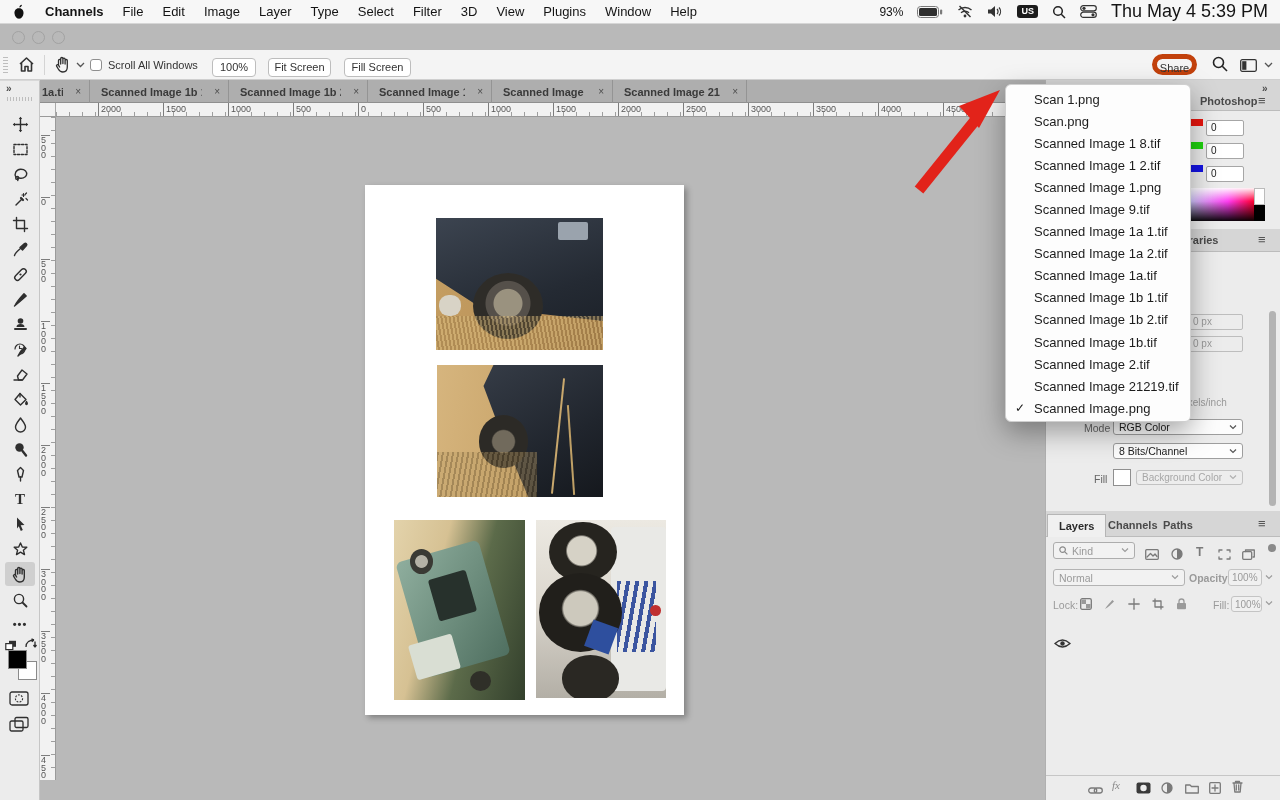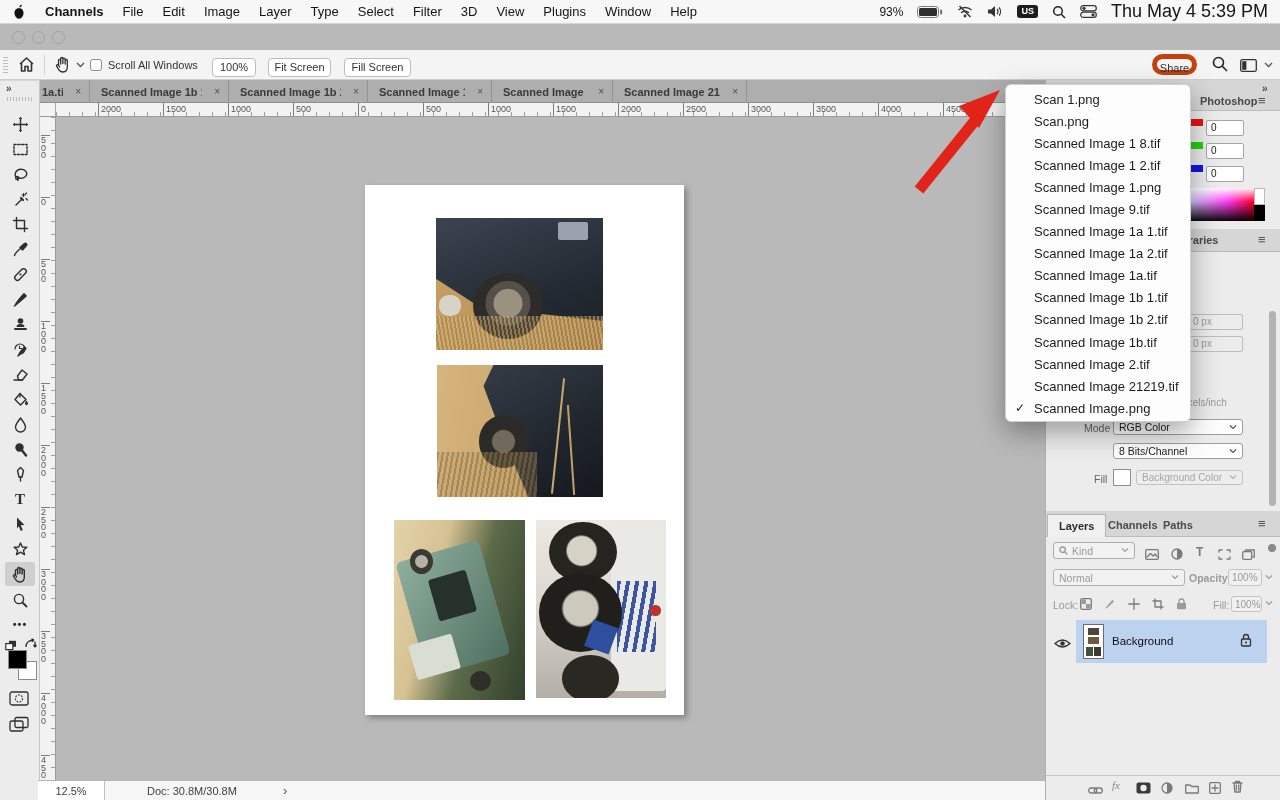--- a/index.html
+++ b/index.html
@@ -472,25 +472,20 @@
       <div style="left:58%;top:4%;width:42%;height:92%;background:#e9e9e6;border-radius:4px;"></div>
       <div style="left:62%;top:34%;width:30%;height:40%;background:repeating-linear-gradient(100deg,#3b55a0 0 4px,#e9e9e6 4px 9px);"></div>
       <div style="left:88%;top:48%;width:8%;height:6%;background:#c03030;border-radius:50%;"></div>
       <div style="left:10%;top:1%;width:52%;height:34%;border-radius:50%;background:radial-gradient(circle at 48% 48%,#d6d2c6 0 30%,#26241f 34% 100%);"></div>
       <div style="left:2%;top:30%;width:64%;height:44%;border-radius:50%;background:radial-gradient(circle at 50% 45%,#cdc9bd 0 28%,#211f1b 32% 100%);"></div>
       <div style="left:20%;top:76%;width:44%;height:26%;border-radius:50%;background:#2a2823;"></div>
       <div style="left:40%;top:58%;width:20%;height:16%;background:#2e4f9e;transform:rotate(20deg);"></div>
     </div>
   </div>
 
-  <div class="statusbar">
-    <span class="zoomfield">12.5%</span>
-    <span class="docsize">Doc: 30.8M/30.8M</span>
-    <span class="sb-chev">›</span>
-  </div>
 
   <div class="rightcol"></div>
 
   <div class="panelhead" style="left:1046px;top:80px;width:234px;height:31px;"></div>
   <span class="abs" style="left:1262px;top:83px;font-size:10px;font-weight:700;color:#4a4a4a;">»</span>
   <span class="abs ptab" style="left:1140px;top:95px;">Gradients</span>
   <span class="abs ptab" style="left:1200px;top:95px;">Photoshop</span>
   <span class="abs burger" style="left:1258px;top:94px;">≡</span>
 
   <div class="abs" style="left:1189px;top:119px;width:14px;height:7px;background:#e8150d;"></div>
@@ -613,36 +608,20 @@
         <path d="M1,0.5 L4,3.5 L7,0.5" stroke="#9a9a9a" fill="none" stroke-width="1.1"></path>
       </svg>
     </span>
 
   <span class="abs" style="left:1054px;top:635px;">
     <svg width="17" height="11" viewBox="0 0 17 11">
         <path d="M1,5.5 Q8.5,-1.5 16,5.5 Q8.5,12.5 1,5.5 Z" stroke="#333" fill="none" stroke-width="1.3"></path>
         <circle cx="8.5" cy="5.5" r="2.2" fill="#333"></circle>
       </svg>
   </span>
-  <div class="layerrow" style="background:#bcd2ee;">
-    <div style="position:absolute;left:7px;top:4px;width:21px;height:35px;background:#fff;border:1px solid #6b6b6b;">
-      <div style="position:absolute;left:4px;top:3px;width:11px;height:7px;background:#4e4437;"></div>
-      <div style="position:absolute;left:4px;top:12px;width:11px;height:7px;background:#6b5a3e;"></div>
-      <div style="position:absolute;left:2px;top:22px;width:7px;height:9px;background:#44503c;"></div>
-      <div style="position:absolute;left:10px;top:22px;width:7px;height:9px;background:#3a3832;"></div>
-    </div>
-    <span style="position:absolute;left:36px;top:15px;font-size:11.5px;color:#111;">Background</span>
-    <span style="position:absolute;left:164px;top:13px;">
-      <svg width="12" height="14" viewBox="0 0 12 14">
-          <rect x="1.5" y="6" width="9" height="7" rx="1" stroke="#333" fill="none" stroke-width="1.3"></rect>
-          <path d="M3.5,6 V4 a2.5,2.5 0 0 1 5,0 V6" stroke="#333" fill="none" stroke-width="1.3"></path>
-          <circle cx="6" cy="9.5" r="1" fill="#333"></circle>
-        </svg>
-    </span>
-  </div>
 
   <div class="abs" style="left:1046px;top:775px;width:234px;height:25px;border-top:1px solid #c6c6c6;background:#ececec;"></div>
   <span class="lp-icon" style="left:1088px;top:781px;"><svg width="15" height="9">
         <rect x="0.7" y="2" width="8" height="5" rx="2.5"></rect>
         <rect x="6.3" y="2" width="8" height="5" rx="2.5"></rect>
       </svg></span>
   <span class="abs" style="left:1112px;top:779px;font-size:11px;font-style:italic;color:#8a8a8a;font-family:'Liberation Serif',serif;">fx</span>
   <span class="abs" style="left:1136px;top:780px;">
     <svg width="15" height="12">
         <rect x="0.5" y="0.5" width="14" height="11" rx="2" fill="#3a3a3a"></rect>

